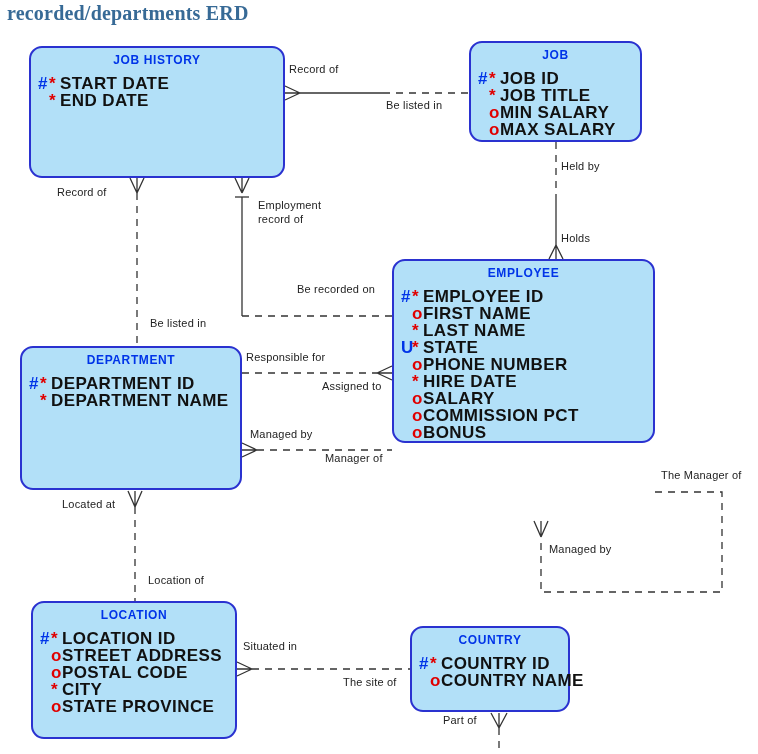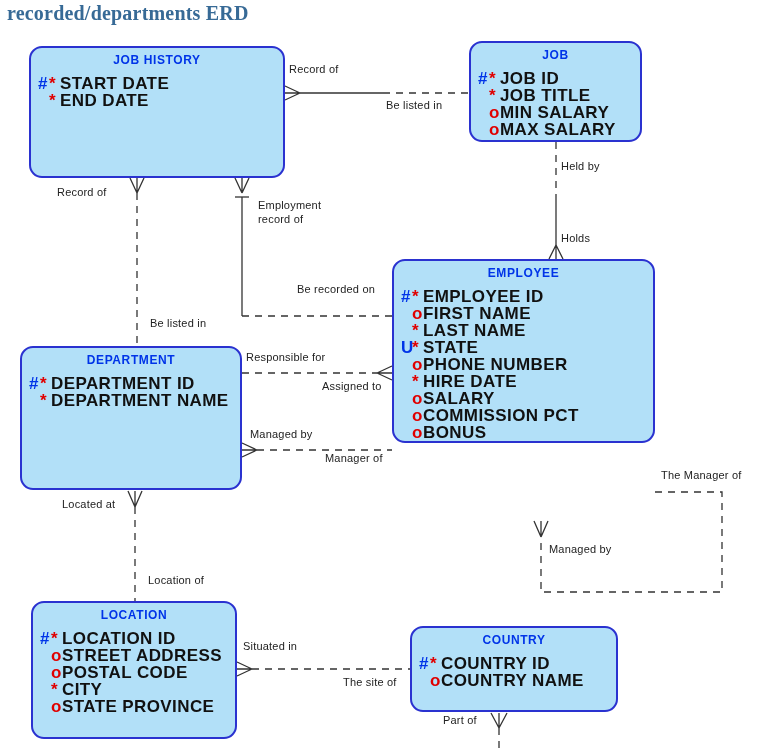--- a/index.html
+++ b/index.html
@@ -144,21 +144,21 @@
     <div class="etitle">LOCATION</div>
     <div class="attrs">
       <div class="arow"><span class="k">#</span><span class="r">*</span><span class="nm">LOCATION ID</span></div>
       <div class="arow"><span class="k"></span><span class="r">o</span><span class="nm">STREET ADDRESS</span></div>
       <div class="arow"><span class="k"></span><span class="r">o</span><span class="nm">POSTAL CODE</span></div>
       <div class="arow"><span class="k"></span><span class="r">*</span><span class="nm">CITY</span></div>
       <div class="arow"><span class="k"></span><span class="r">o</span><span class="nm">STATE PROVINCE</span></div>
     </div>
   </div>
 
-  <div class="entity" style="left:410px;top:626px;width:208px;height:86px;">
+  <div class="entity" style="left:410px;top:626px;width:160px;height:86px;">
     <div class="etitle">COUNTRY</div>
     <div class="attrs">
       <div class="arow"><span class="k">#</span><span class="r">*</span><span class="nm">COUNTRY ID</span></div>
       <div class="arow"><span class="k"></span><span class="r">o</span><span class="nm">COUNTRY NAME</span></div>
     </div>
   </div>
 
   <div class="rlabel" style="left:289px;top:63px;">Record of</div>
   <div class="rlabel" style="left:386px;top:99px;">Be listed in</div>
 

